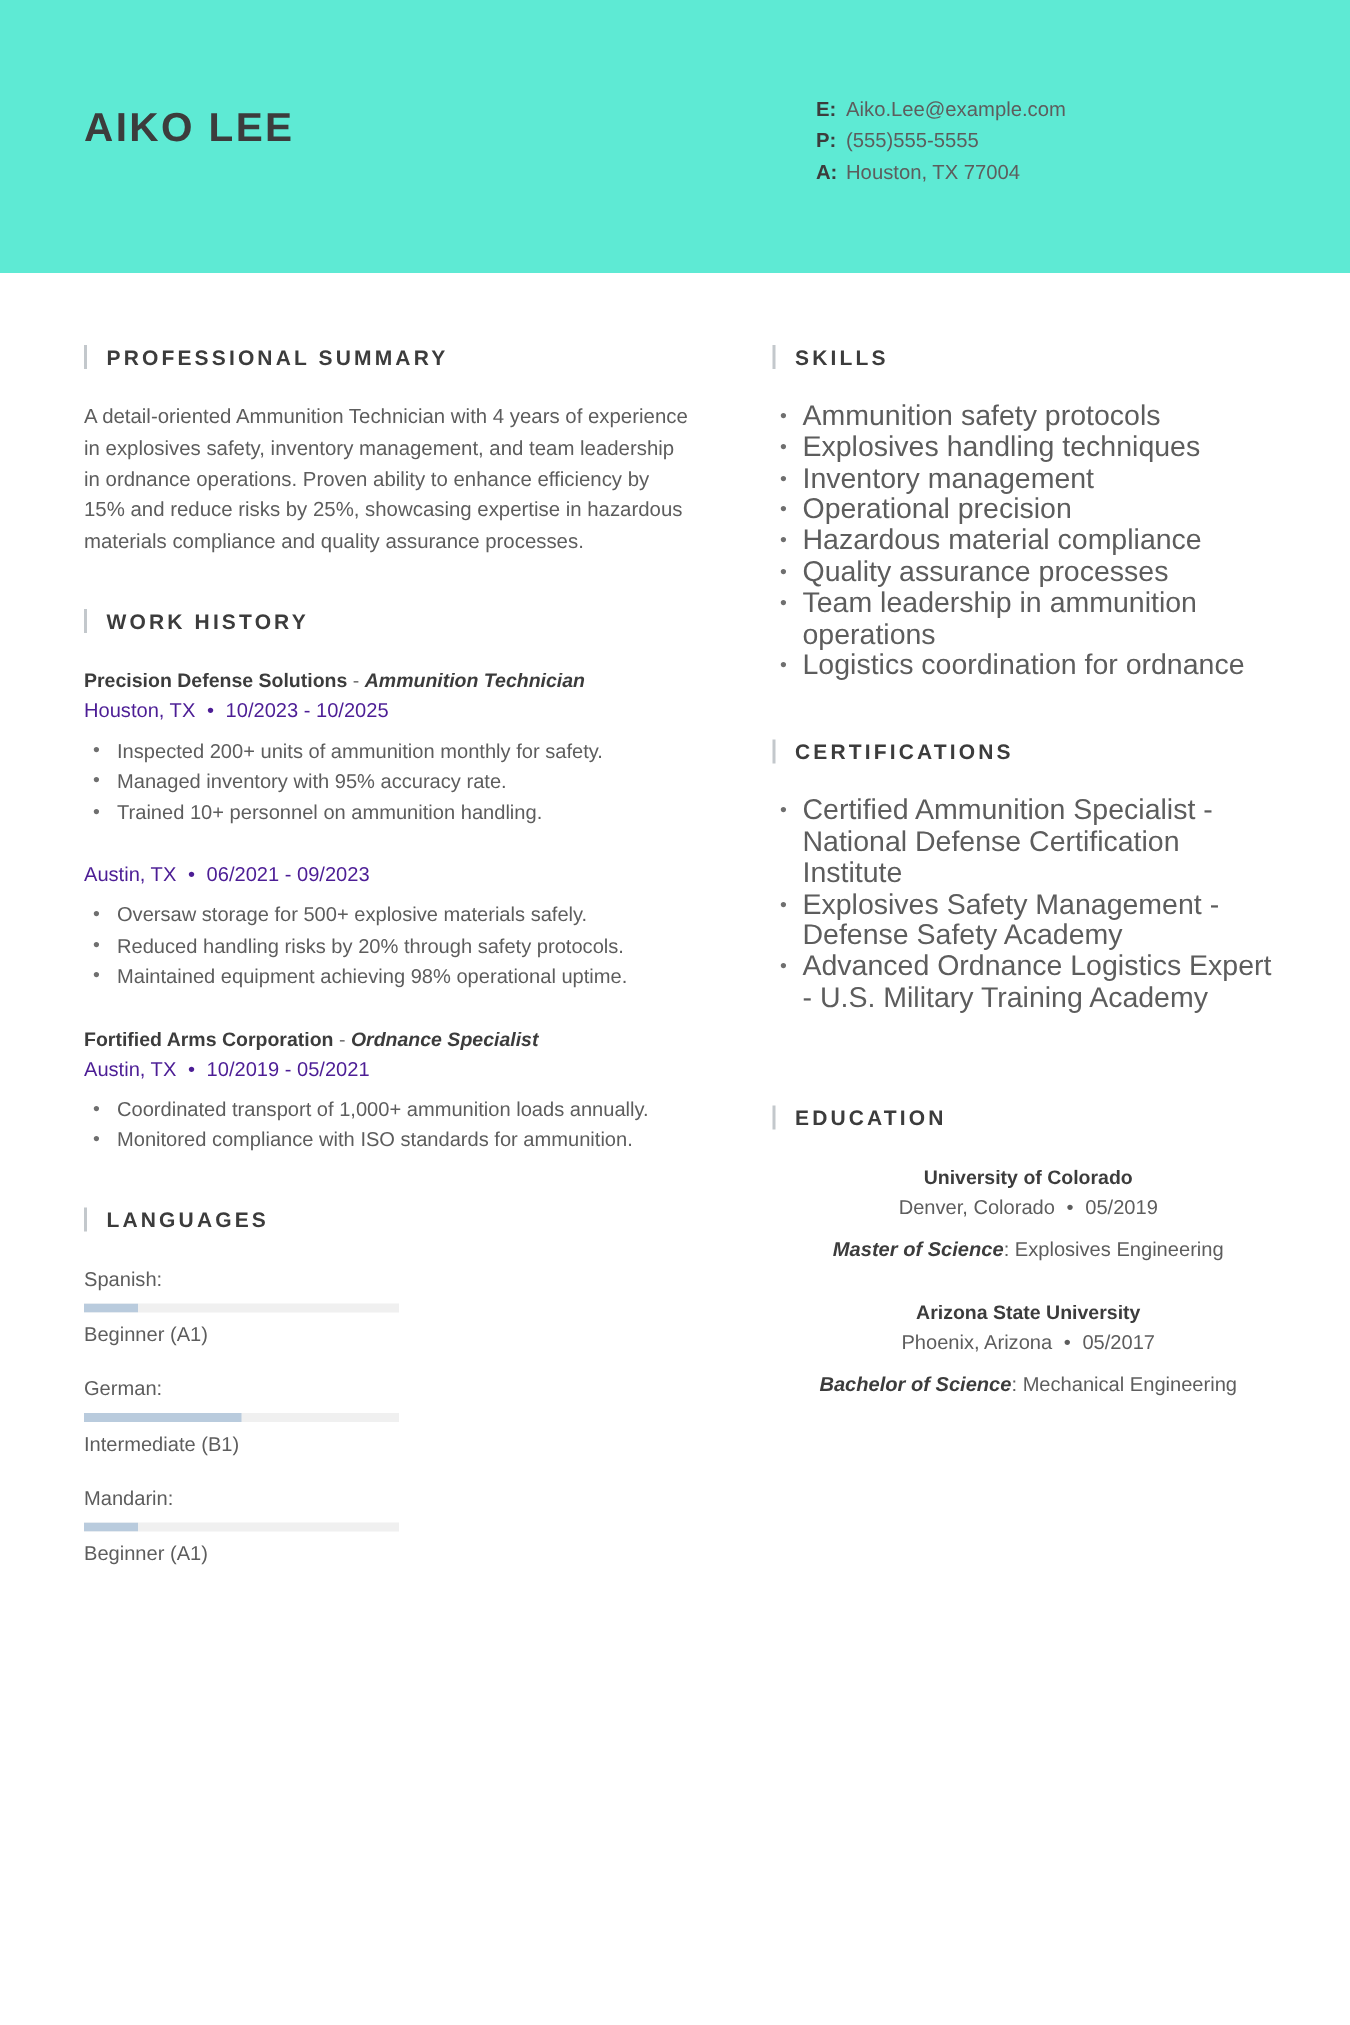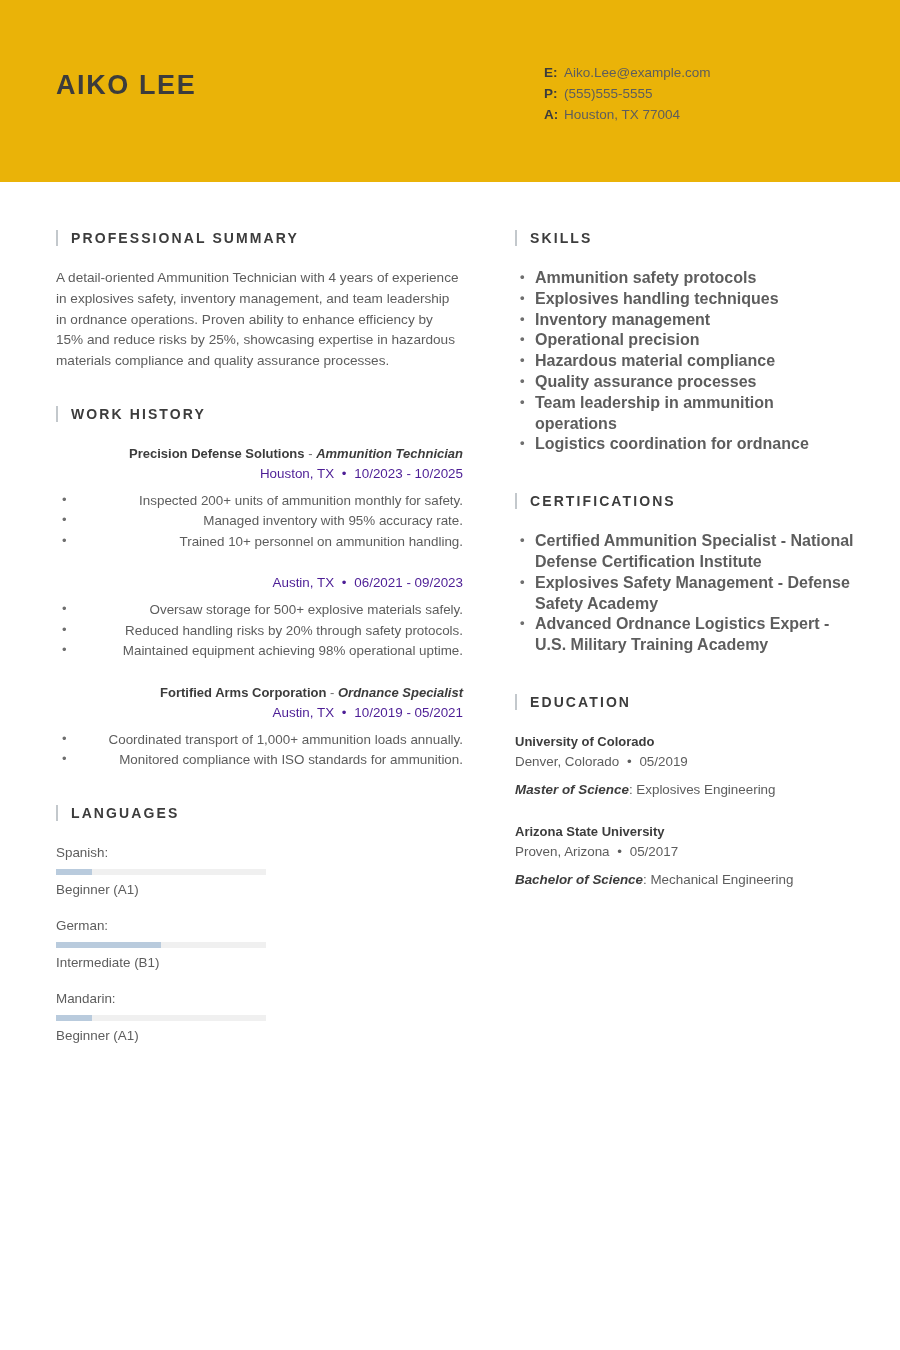--- a/index.html
+++ b/index.html
@@ -8,21 +8,21 @@
     background: #ffffff;
     font-family: "Liberation Sans", sans-serif;
     color: #5c5c5c;
     -webkit-font-smoothing: antialiased;
   }
   .page { position: relative; width: 900px; height: 1350px; overflow: hidden; }
 
   
   .header {
     height: 182px;
-    background: #eab308;
+    background: #5eead4;
     padding: 0 56px;
     display: flex;
     align-items: flex-start;
   }
   .header-inner { display: flex; width: 100%; padding-top: 62px; }
   .name {
     flex: 0 0 480px;
     font-size: 27px;
     font-weight: bold;
     letter-spacing: 1.6px;
@@ -53,21 +53,21 @@
     font-size: 14px; font-weight: bold; letter-spacing: 2.1px;
     color: #3c3c3c; text-transform: uppercase;
   }
 
   .section { margin-bottom: 34px; }
 
   
   .summary { font-size: 13.6px; line-height: 20.8px; color: #5d5d5d; }
 
   
-  .job { margin-bottom: 21px; text-align: right; }
+  .job { margin-bottom: 21px; }
   .job-title-line { font-size: 13px; line-height: 19px; color: #3c3c3c; margin-bottom: 1px; }
   .job-company { font-weight: bold; }
   .job-dash { color: #6e6e6e; font-weight: normal; }
   .job-role { font-weight: bold; font-style: italic; }
   .job-meta { font-size: 13.4px; line-height: 20px; color: #4c1d95; margin-bottom: 7px; }
   .job-meta .sep { padding: 0 4px; }
 
   ul.bullets { list-style: none; }
   ul.bullets li {
     position: relative;
@@ -80,25 +80,24 @@
     content: "\2022";
     position: absolute; left: 6px; top: -1px;
     color: #6f6f6f; font-size: 13px;
   }
 
   
   ul.dotlist { list-style: none; }
   ul.dotlist li {
     position: relative;
     padding-left: 20px;
-    font-size: 16px;
+    font-size: 19px;
     line-height: 20.8px;
     color: #5d5d5d;
     margin-bottom: 0;
-    font-weight: bold;
   }
   ul.dotlist li::before {
     content: "\2022";
     position: absolute; left: 5px; top: -1px;
     color: #6f6f6f; font-size: 13px;
   }
   ul.dotlist.spaced li { margin-bottom: 0px; }
 
   
   .edu { margin-bottom: 22px; }
@@ -272,42 +271,42 @@
           <span class="sec-bar"></span>
           <span class="sec-title">CERTIFICATIONS</span>
         </div>
         <ul class="dotlist spaced">
           <li>Certified Ammunition Specialist - National Defense Certification Institute</li>
           <li>Explosives Safety Management - Defense Safety Academy</li>
           <li>Advanced Ordnance Logistics Expert - U.S. Military Training Academy</li>
         </ul>
       </div>
 
-      <div class="section" style="margin-top:38px;">
+      <div class="section" style="margin-top:60px;text-align:center;">
         <div class="sec-head">
           <span class="sec-bar"></span>
           <span class="sec-title">EDUCATION</span>
         </div>
 
         <div class="edu">
           <div class="edu-school">University of Colorado</div>
           <div class="edu-meta">
             <span>Denver, Colorado</span>
             <span class="sep">•</span>
             <span>05/2019</span>
           </div>
           <div class="edu-degree">
             <b>Master of Science</b><span>: Explosives Engineering</span>
           </div>
         </div>
 
         <div class="edu">
           <div class="edu-school">Arizona State University</div>
           <div class="edu-meta">
-            <span>Proven, Arizona</span>
+            <span>Phoenix, Arizona</span>
             <span class="sep">•</span>
             <span>05/2017</span>
           </div>
           <div class="edu-degree">
             <b>Bachelor of Science</b><span>: Mechanical Engineering</span>
           </div>
         </div>
 
       </div>
 

